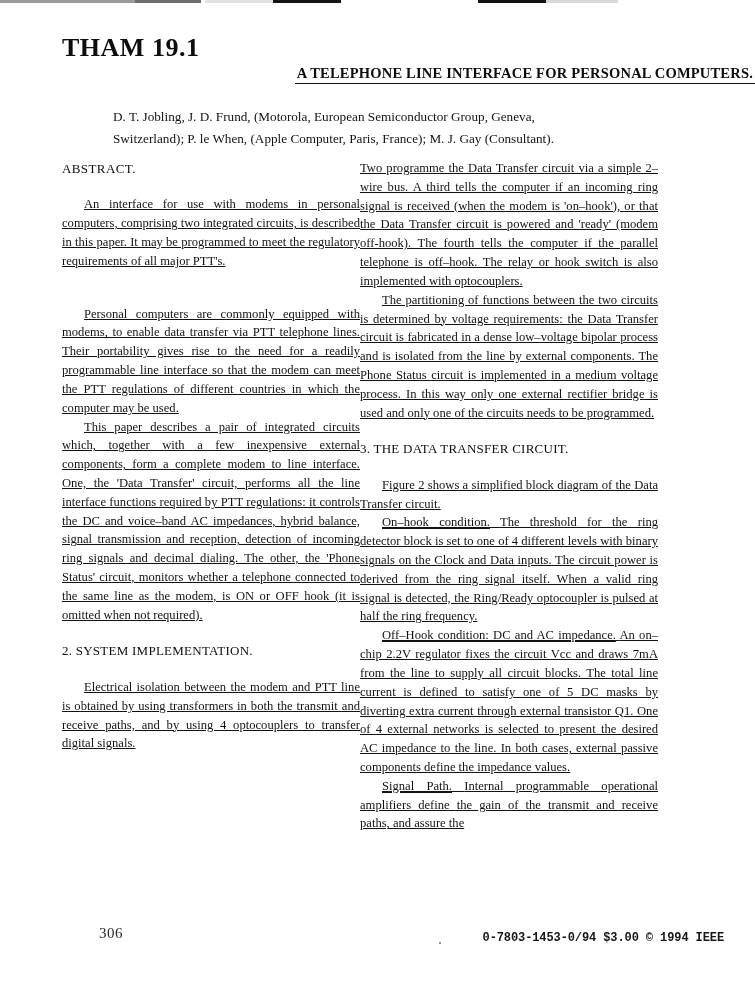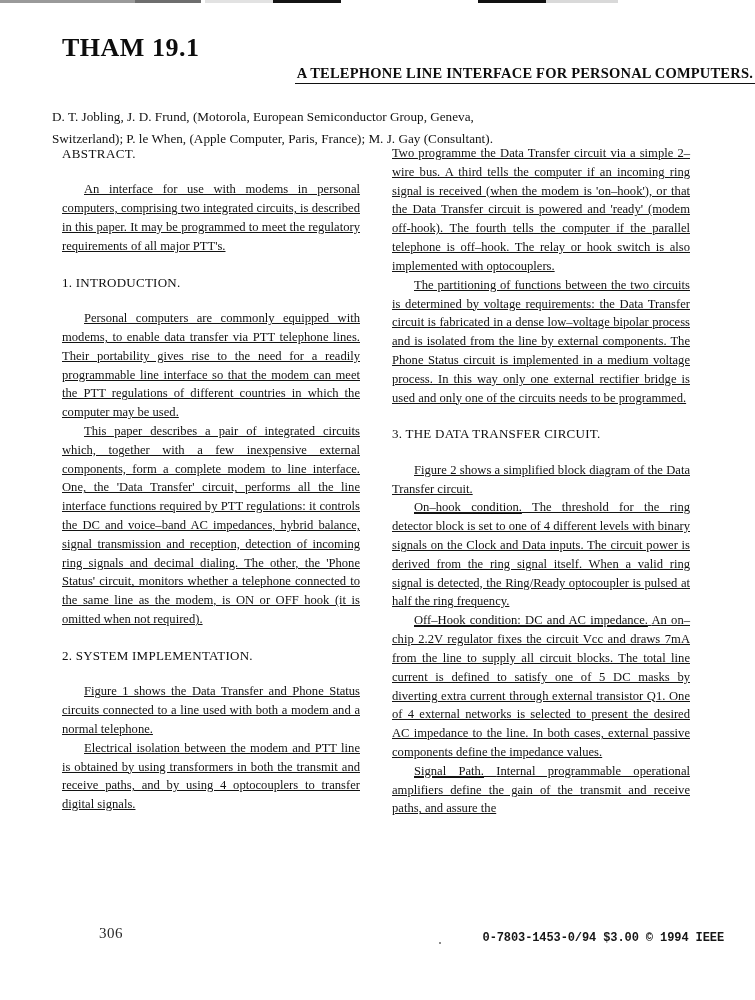--- a/index.html
+++ b/index.html
@@ -65,38 +65,37 @@
     letter-spacing: 0.2px;
     color: #0d0d0d;
   }
   #paper-title span {
     border-bottom: 1.6px solid #111;
     padding: 0 2px 1px 2px;
     display: inline-block;
   }
   #authors {
     margin: 22px 0 0 0;
-    padding: 0 118px 0 52px;
+    padding: 0 118px 0 113px;
     font-size: 13.2px;
     line-height: 1.62;
     text-align: justify;
     text-justify: inter-word;
     color: #121212;
   }
   #authors .ln { display: block; }
 
   
   #columns {
     position: absolute;
     left: 62px;
-    top: 144px;
+    top: 159px;
     width: 628px;
     height: 735px;
     display: flex;
-    gap: 32px;
   }
   .column {
     width: 298px;
     font-size: 12.6px;
     line-height: 1.495;
     color: #131313;
   }
 
   .sec-head {
     margin: 0 0 0 0;
@@ -180,28 +179,26 @@
     </div>
   </div>
 
   <div id="columns">
 
     <div class="column">
       <p class="sec-head abstract">ABSTRACT.</p>
       <div class="gap-lg"></div>
       <p class="para">An interface for use with modems in personal computers, comprising two integrated circuits, is described in this paper. It may be programmed to meet the regulatory requirements of all major PTT's.</p>
       <div class="gap-lg"></div>
-      <p class="sec-head">1. INTRODUCTION.</p>
       <div class="gap-lg"></div>
       <p class="para">Personal computers are commonly equipped with modems, to enable data transfer via PTT telephone lines. Their portability gives rise to the need for a readily programmable line interface so that the modem can meet the PTT regulations of different countries in which the computer may be used.</p>
       <p class="para">This paper describes a pair of integrated circuits which, together with a few inexpensive external components, form a complete modem to line interface. One, the 'Data Transfer' circuit, performs all the line interface functions required by PTT regulations: it controls the DC and voice–band AC impedances, hybrid balance, signal transmission and reception, detection of incoming ring signals and decimal dialing. The other, the 'Phone Status' circuit, monitors whether a telephone connected to the same line as the modem, is ON or OFF hook (it is omitted when not required).</p>
       <div class="gap-lg"></div>
       <p class="sec-head">2. SYSTEM IMPLEMENTATION.</p>
       <div class="gap-lg"></div>
-      <p class="para">Figure 1 shows the Data Transfer and Phone Status circuits connected to a line used with both a modem and a normal telephone.</p>
       <p class="para">Electrical isolation between the modem and PTT line is obtained by using transformers in both the transmit and receive paths, and by using 4 optocouplers to transfer digital signals.</p>
     </div>
 
     <div class="column">
       <p class="para noindent">Two programme the Data Transfer circuit via a simple 2–wire bus. A third tells the computer if an incoming ring signal is received (when the modem is 'on–hook'), or that the Data Transfer circuit is powered and 'ready' (modem off-hook). The fourth tells the computer if the parallel telephone is off–hook. The relay or hook switch is also implemented with optocouplers.</p>
       <p class="para">The partitioning of functions between the two circuits is determined by voltage requirements: the Data Transfer circuit is fabricated in a dense low–voltage bipolar process and is isolated from the line by external components. The Phone Status circuit is implemented in a medium voltage process. In this way only one external rectifier bridge is used and only one of the circuits needs to be programmed.</p>
       <div class="gap-lg"></div>
       <p class="sec-head">3. THE DATA TRANSFER CIRCUIT.</p>
       <div class="gap-lg"></div>
       <p class="para">Figure 2 shows a simplified block diagram of the Data Transfer circuit.</p>

